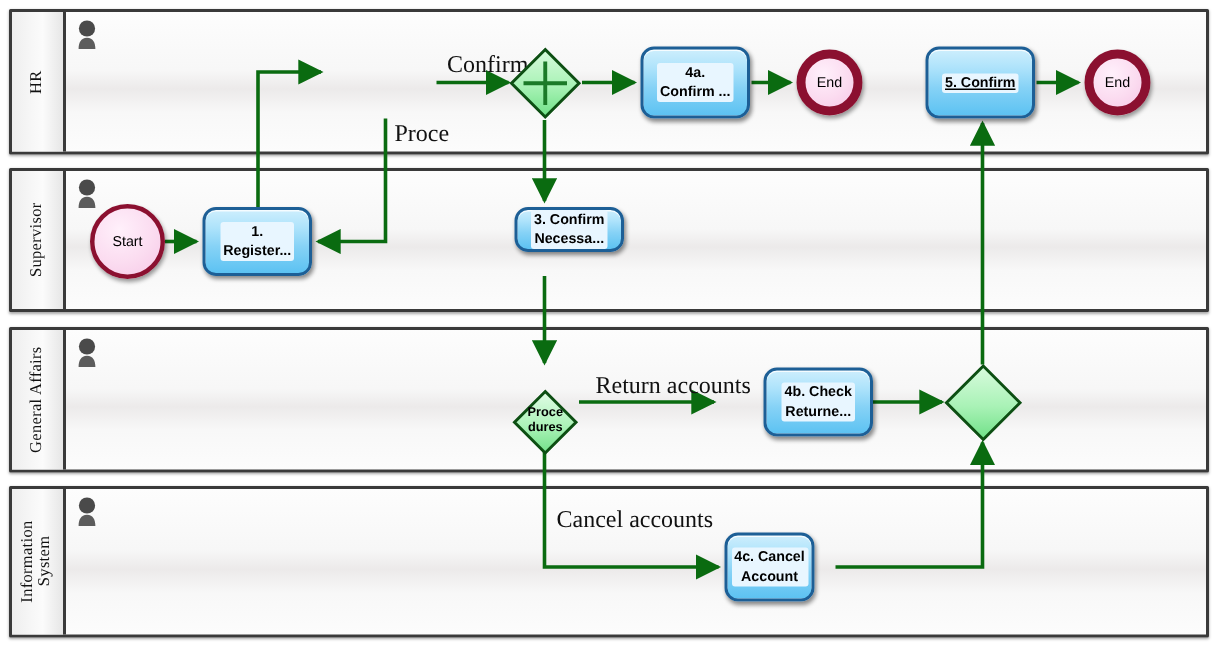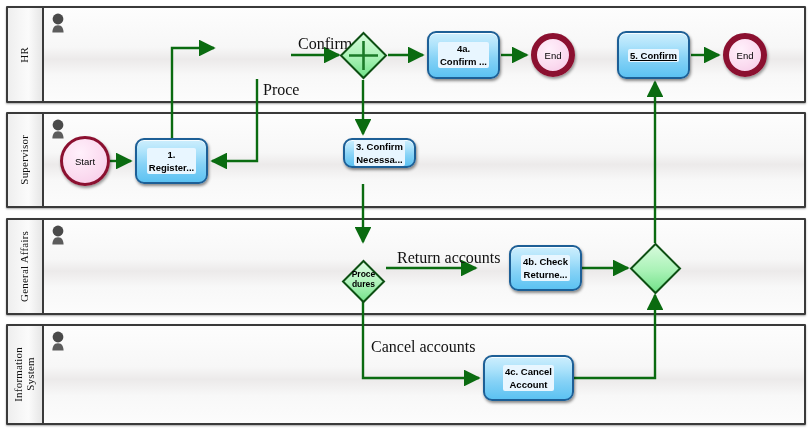--- a/index.html
+++ b/index.html
@@ -209,18 +209,18 @@
         <linearGradient id="gwg3" x1="0" y1="0" x2="0" y2="1">
           <stop offset="0%" stop-color="#d9fbde"></stop>
             <stop offset="55%" stop-color="#a9f2b6"></stop>
             <stop offset="100%" stop-color="#6fe087"></stop>
         </linearGradient>
       </defs>
       <path d="M26.5,2 L51,26.5 L26.5,51 L2,26.5 z" fill="url(#gwg3)" stroke="#0d4f13" stroke-width="2"></path>
     </svg>
   </div>
 
-  <div class="task" style="left:483px;top:355px;width:91px;height:46px;align-items:center;">
+  <div class="task" style="left:483px;top:355px;width:60px;height:46px;align-items:center;">
     <div class="task-label">4c. Cancel
 Account</div>
   </div>
 
 </div>
 
 </body></html>

